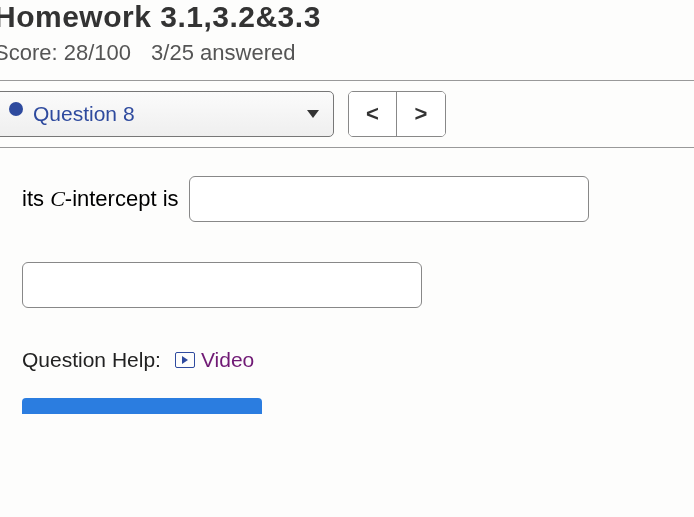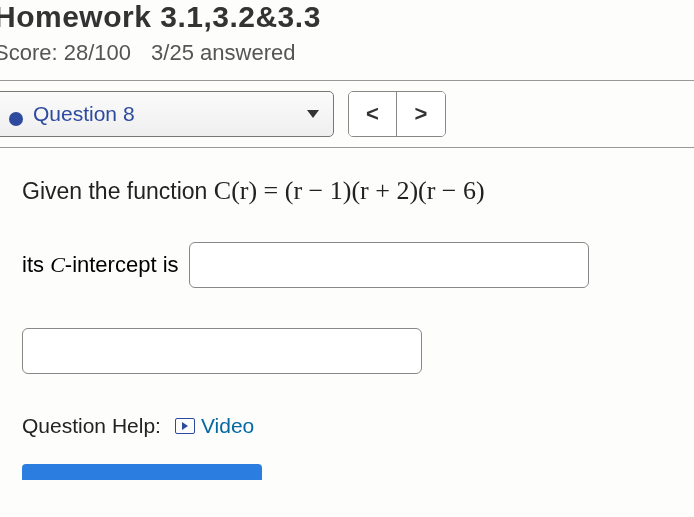--- a/index.html
+++ b/index.html
@@ -43,21 +43,21 @@
     width: 340px;
     height: 46px;
     border: 1px solid #777;
     border-radius: 5px;
     background: linear-gradient(#fbfbfb,#efefef);
     padding: 0 14px;
     cursor: pointer;
   }
   .question-select .left {
     display: flex;
-    align-items: flex-end;
+    align-items: flex-start;
     gap: 10px;
   }
   .dot {
     width: 14px; height: 14px;
     border-radius: 50%;
     background: #2e4a9e;
     display: inline-block;
   }
   .question-label {
     font-size: 21px;
@@ -122,21 +122,21 @@
     padding: 0 10px;
   }
   .help-row {
     font-size: 21px;
     color: #222;
     display: flex;
     align-items: center;
     gap: 14px;
   }
   .video-link {
-    color: #0369a1;
+    color: #701a75;
     text-decoration: none;
     display: inline-flex;
     align-items: center;
     gap: 6px;
     cursor: pointer;
   }
   .video-icon {
     display: inline-flex;
     width: 20px; height: 16px;
     border: 1.5px solid #2e4a9e;
@@ -178,24 +178,20 @@
     </span>
     <span class="caret"></span>
   </div>
   <div class="pager">
     <button>&lt;</button>
     <button>&gt;</button>
   </div>
 </div>
 
 <div class="content">
-  <div class="prompt">
-    <span>Given the function </span>
-    <span class="math">C(r) = (r − 1)(r + 2)(r − 6)</span>
-  </div>
 
   <div class="field-row">
     <span class="field-label">
       <span>its </span><span class="mathit">C</span><span>-intercept is</span>
     </span>
     <input class="answer" type="text" value="" style="">
   </div>
 
   <div class="field-row">
     <input class="answer" type="text" value="" style="">

